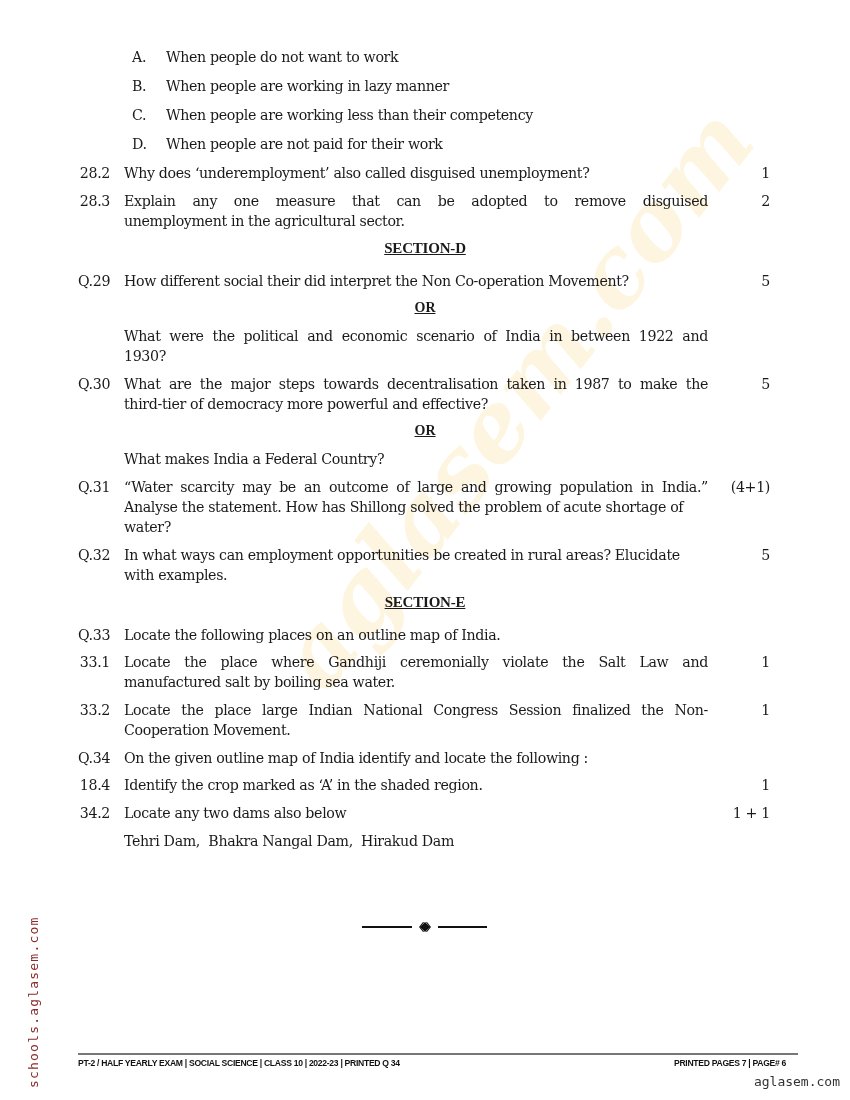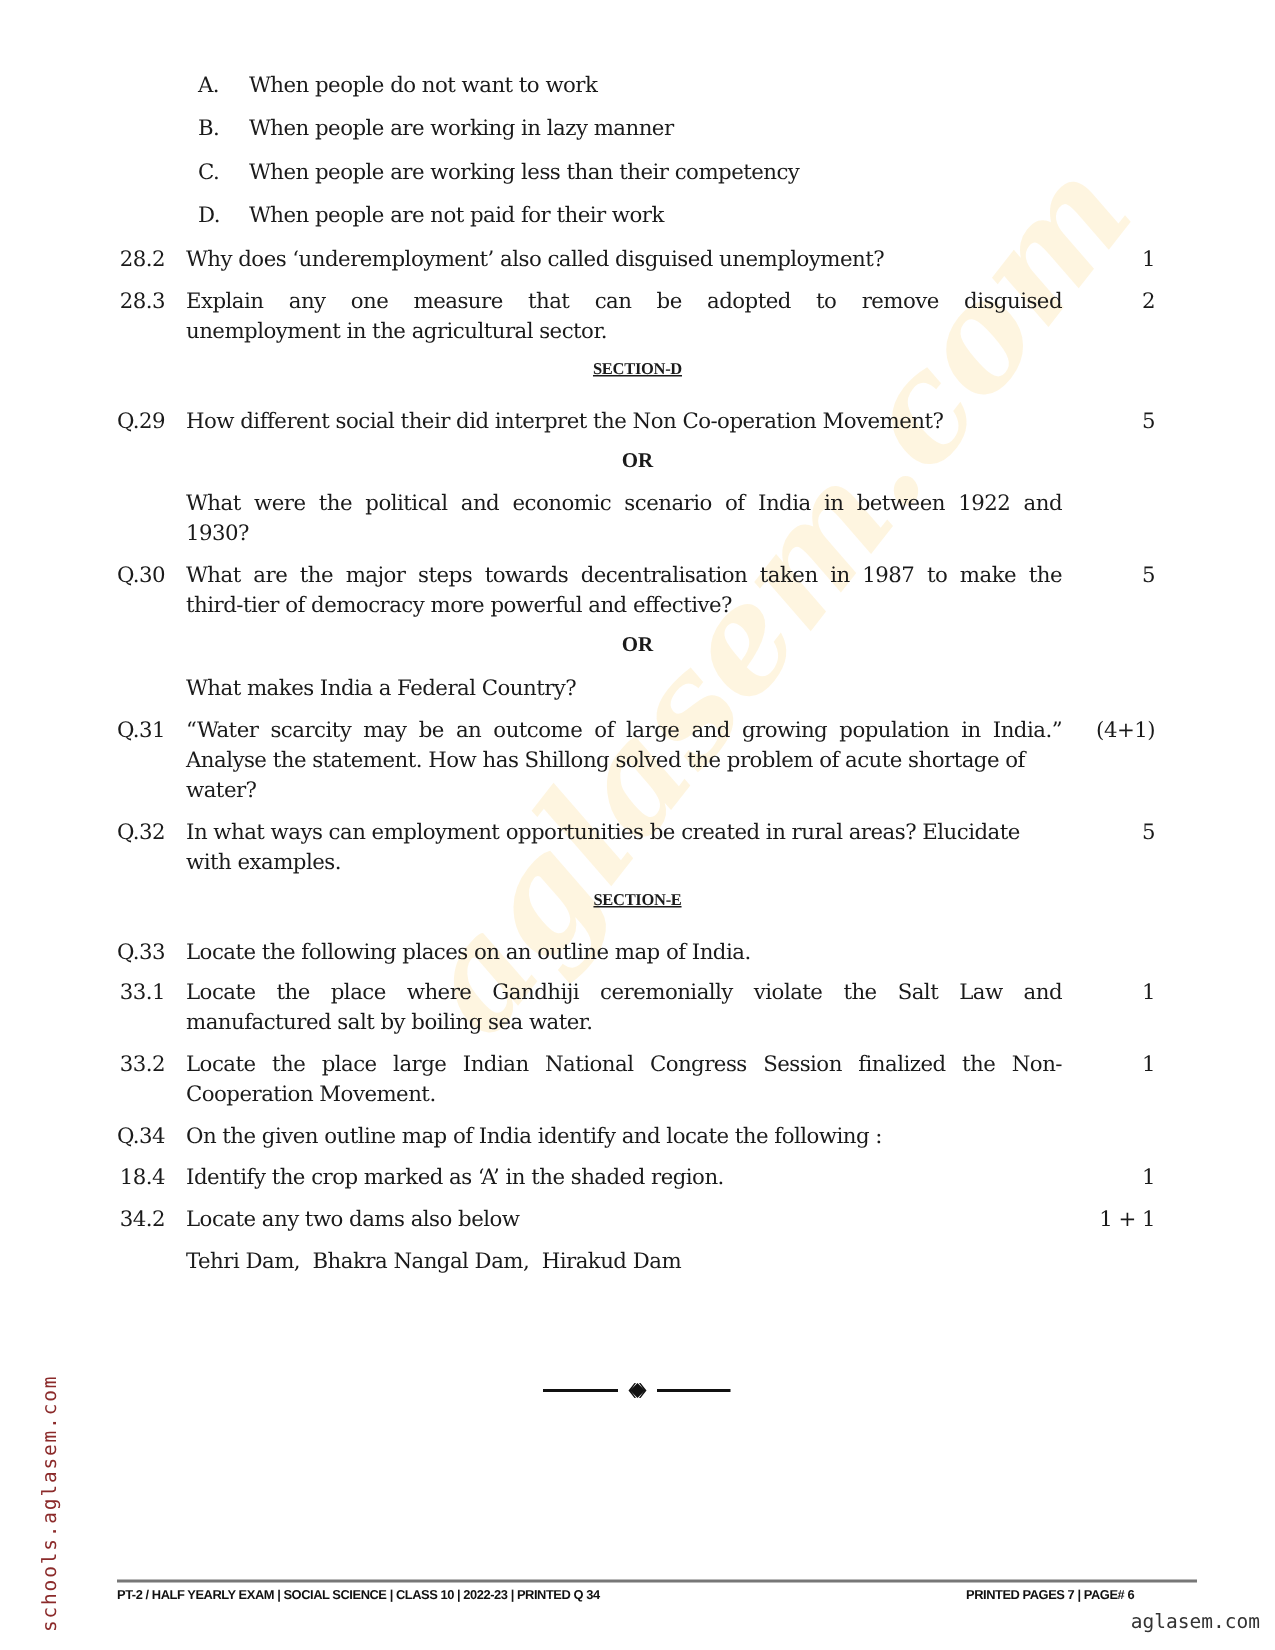--- a/index.html
+++ b/index.html
@@ -5,31 +5,31 @@
   html, body { margin:0; padding:0; }
   body { width:850px; height:1100px; background:#ffffff; position:relative; overflow:hidden;
          font-family:"DejaVu Serif", serif; color:#1a1a1a; }
   .row { position:absolute; left:0; width:850px; font-size:14.2px; line-height:20px; letter-spacing:-0.35px; }
   .qnum { position:absolute; left:78px; }
   .snum { position:absolute; right:740px; }
   .opt-label { position:absolute; left:132px; }
   .opt-text { position:absolute; left:166px; }
   .text { position:absolute; left:124px; width:584px; text-align:justify; }
   .marks { position:absolute; right:80px; text-align:right; }
-  .section { position:absolute; left:0; width:850px; text-align:center; font-weight:bold; font-size:11px;
+  .section { position:absolute; left:0; width:850px; text-align:center; font-weight:bold; font-size:15px;
              text-decoration:underline; letter-spacing:-0.2px; font-family:"Liberation Serif", serif; }
   .or { position:absolute; left:0; width:850px; text-align:center; font-weight:bold; font-size:14px;
-        font-family:"Liberation Serif", serif; }
+        font-family:"Liberation Serif", serif;text-decoration:underline; }
   .divider { position:absolute; left:362px; top:926px; width:125px; height:2px; background:#111; }
   .divider-glyph { position:absolute; left:412px; top:919px; width:26px; height:16px; background:#fff;
                    display:flex; align-items:center; justify-content:center; }
   .footer-line { position:absolute; left:78px; top:1053px; width:720px; height:2px; background:#777; }
   .footer-left { position:absolute; left:78px; top:1058px; font-family:"Liberation Sans", sans-serif;
                  font-weight:bold; font-size:8.6px; letter-spacing:-0.3px; color:#111; }
-  .footer-right { position:absolute; left:644px; top:1058px; font-family:"Liberation Sans", sans-serif;
+  .footer-right { position:absolute; left:674px; top:1058px; font-family:"Liberation Sans", sans-serif;
                   font-weight:bold; font-size:8.6px; letter-spacing:-0.3px; color:#111; }
   .side-watermark { position:absolute; left:26px; top:1088px; transform-origin:0 0; transform:rotate(-90deg);
                     font-family:"DejaVu Sans Mono", monospace; font-size:13px; color:#8b2a2a; letter-spacing:1.2px; white-space:nowrap; }
   .corner-watermark { position:absolute; right:10px; top:1074px; font-family:"DejaVu Sans Mono", monospace;
                       font-size:13px; color:#333; }
   .diag-watermark { position:absolute; left:255px; top:640px; transform-origin:0 0; transform:rotate(-52deg);
                     font-family:"DejaVu Serif", serif; font-style:italic; font-weight:bold; font-size:96px;
                     color:rgba(250,190,60,0.16); white-space:nowrap; pointer-events:none; }
 </style>
 </head>

